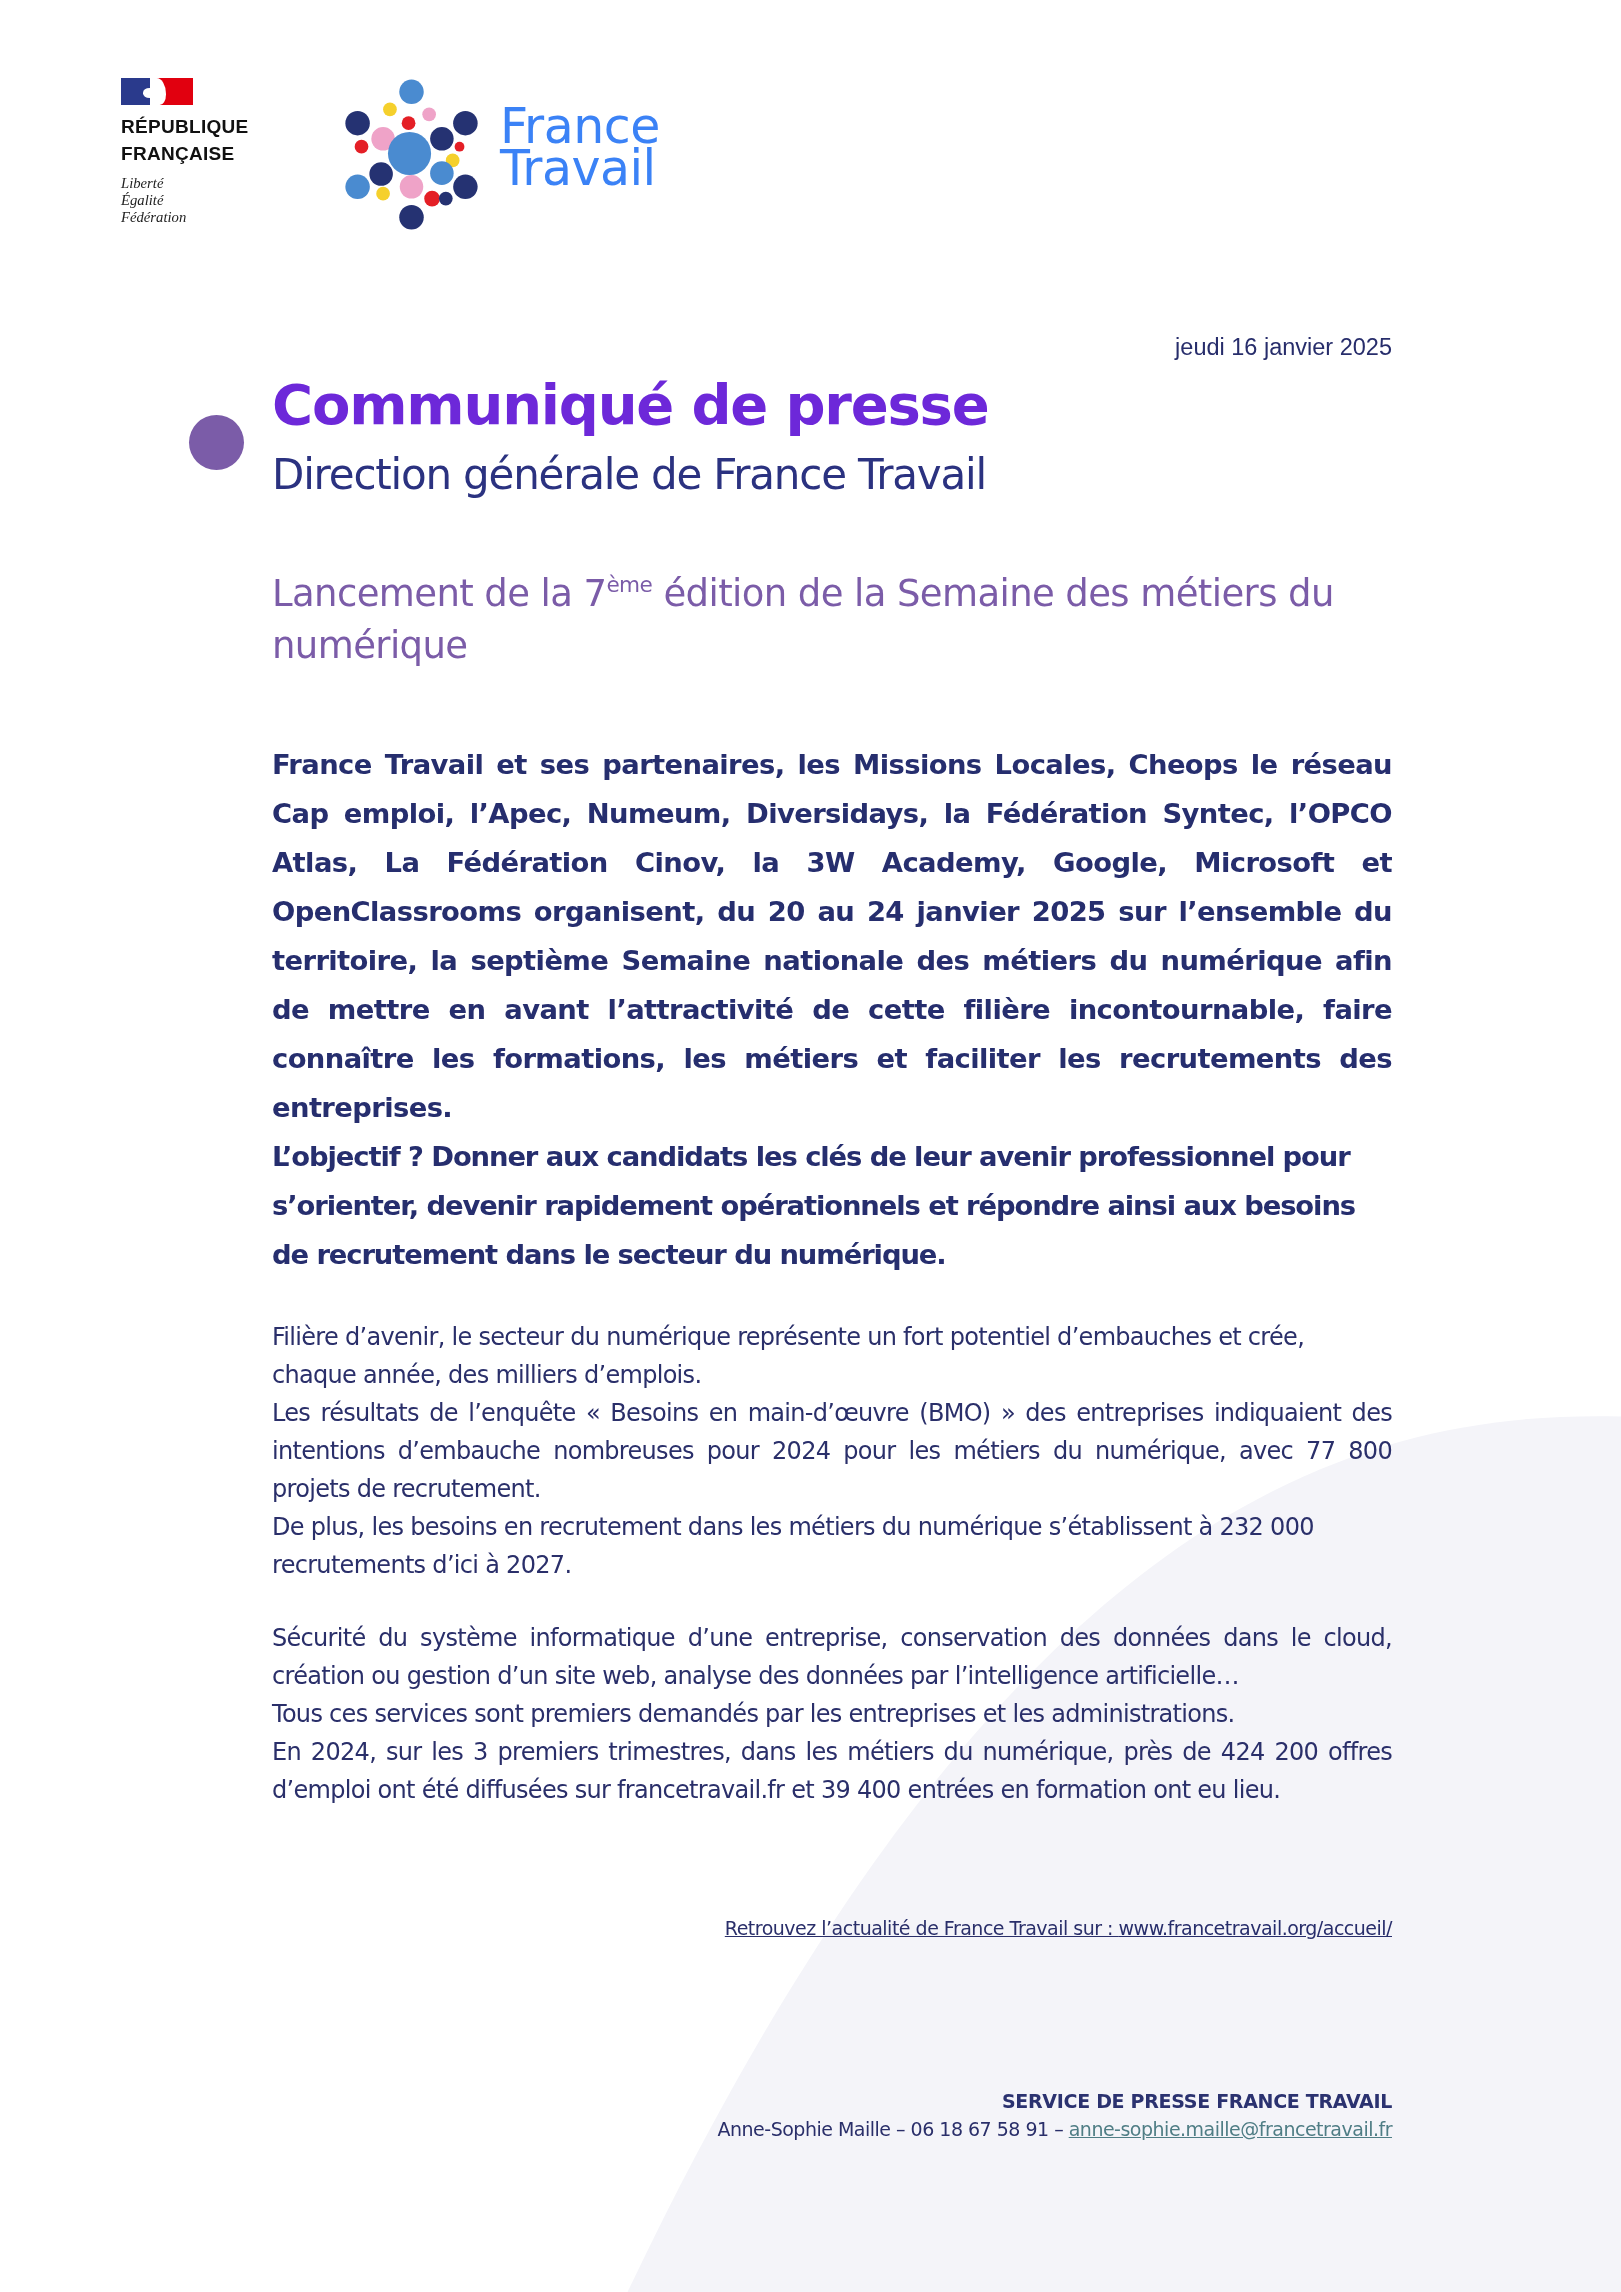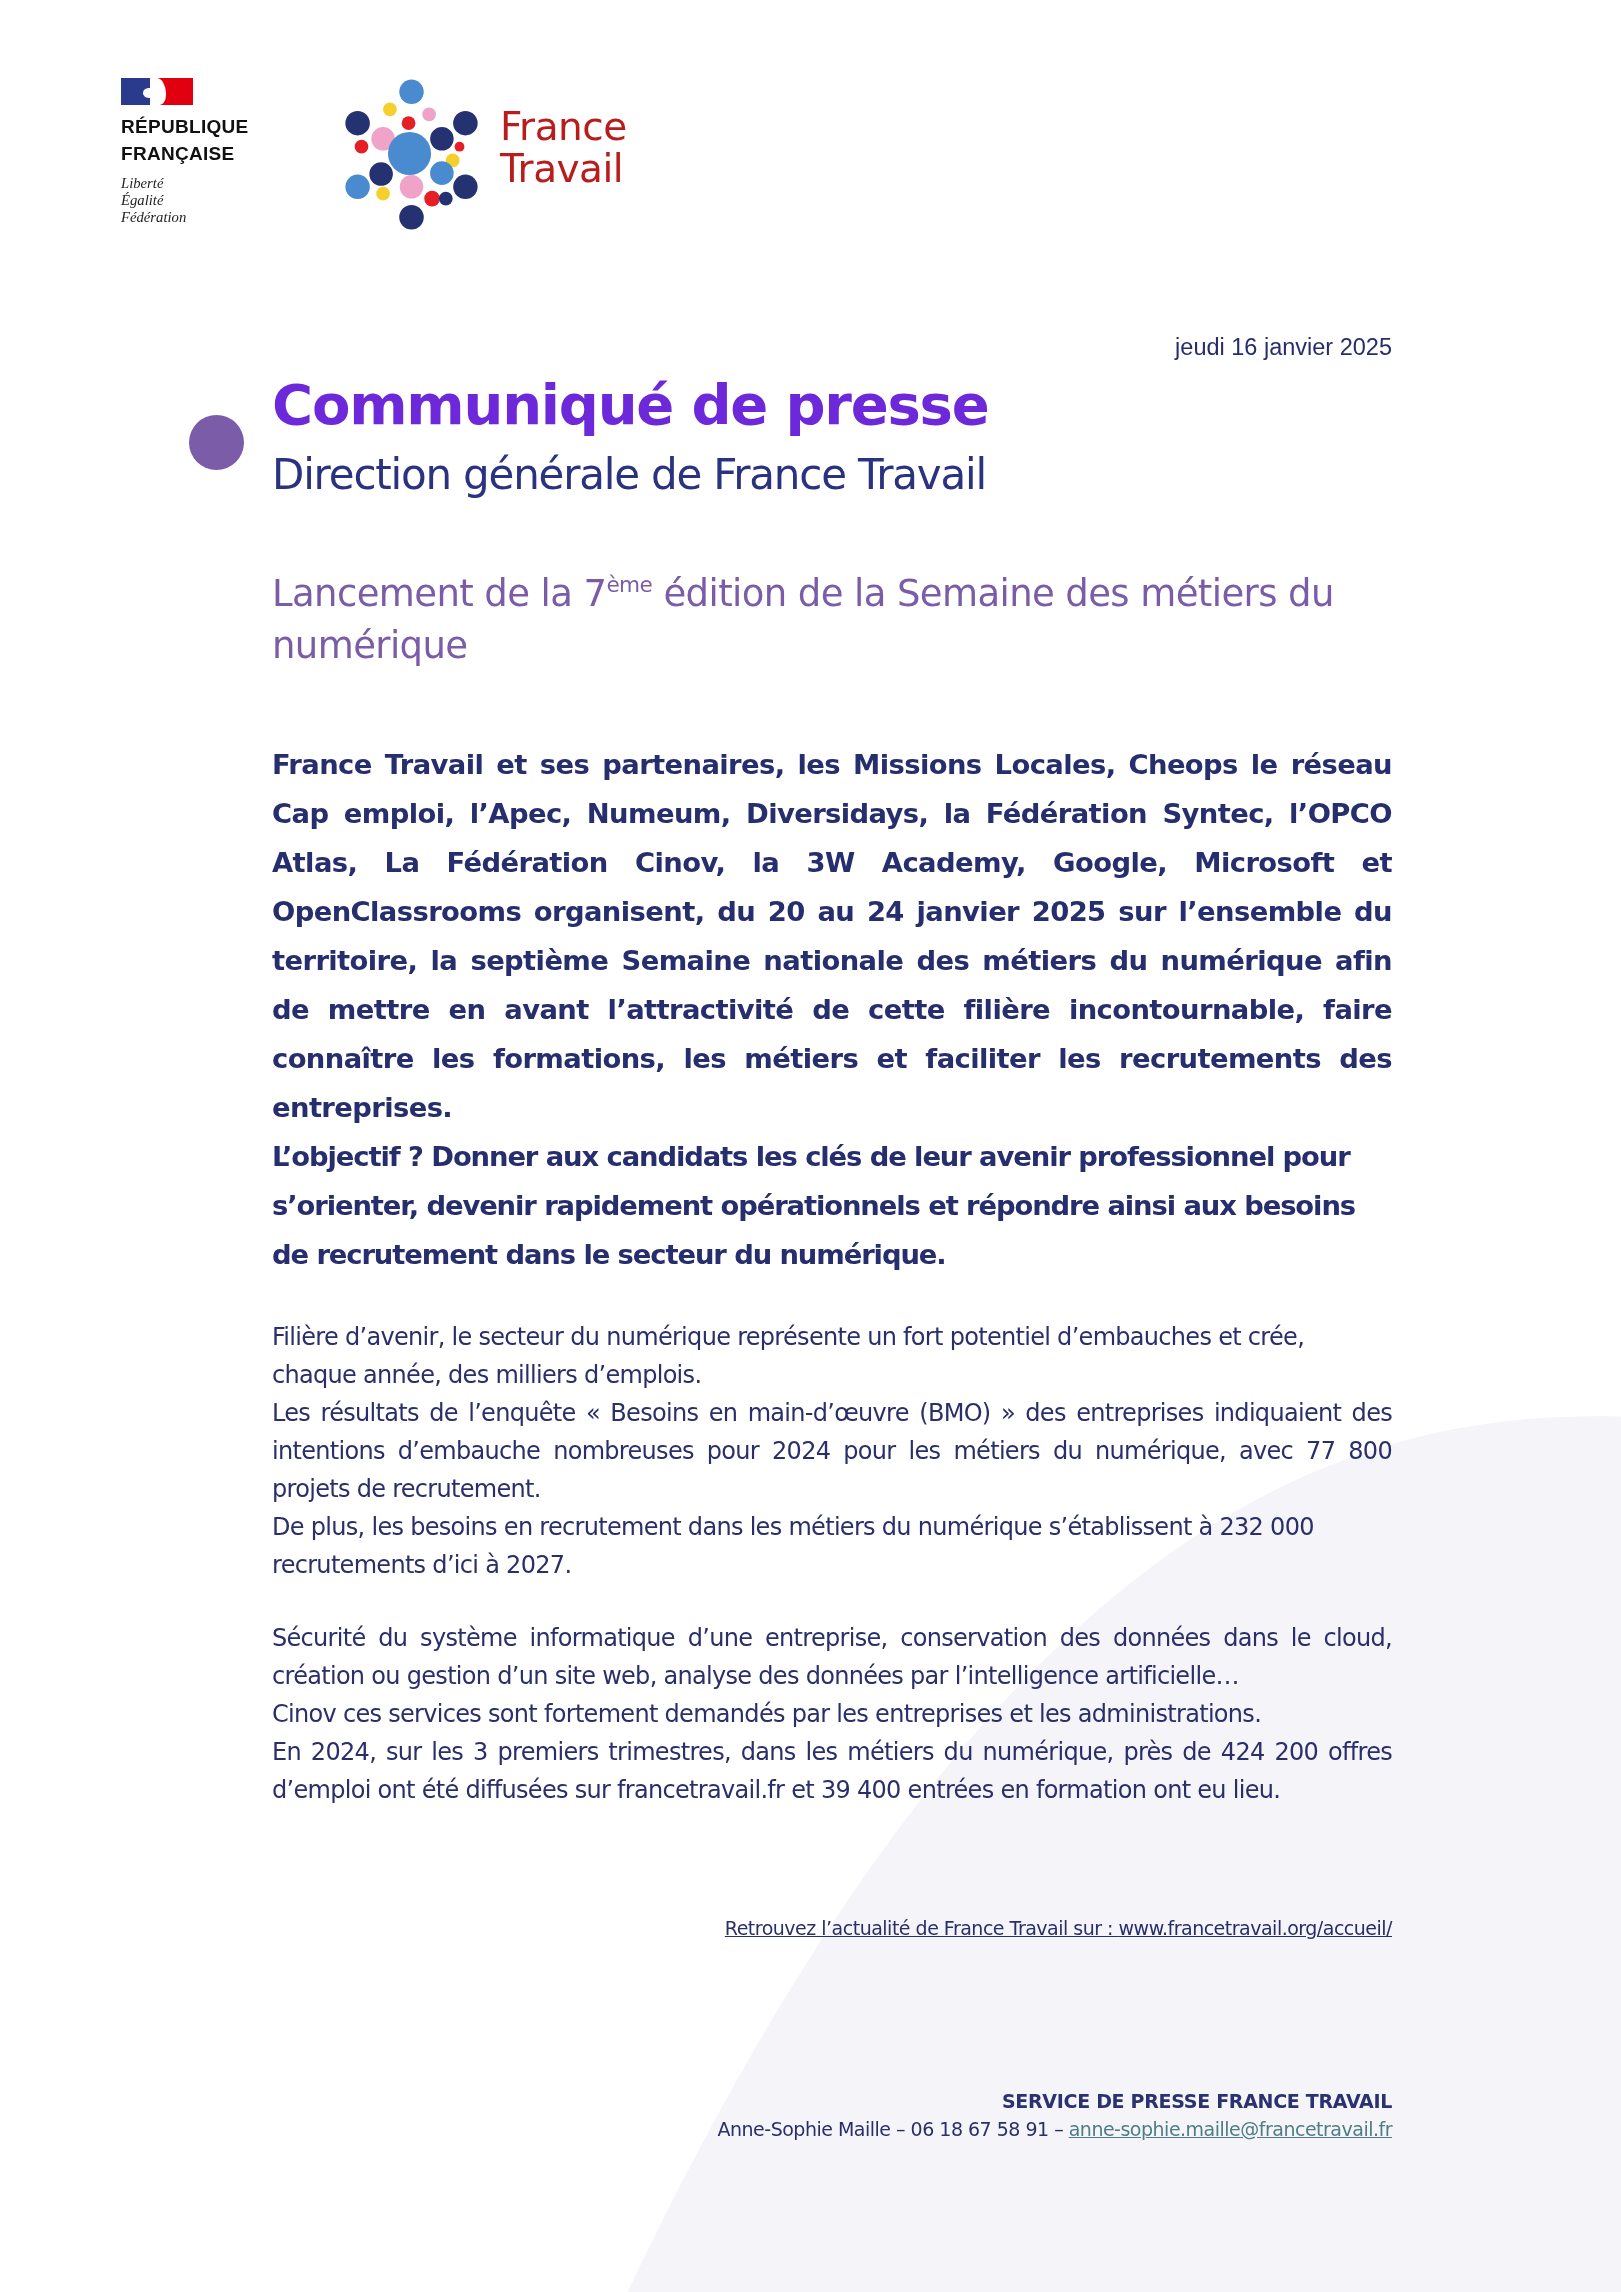--- a/index.html
+++ b/index.html
@@ -17,21 +17,21 @@
   .rf-flag { position: relative; width: 73px; height: 26.5px; display: flex; }
   .rf-flag .blue { width: 36px; height: 26.5px; background: #2a3a8c; }
   .rf-flag .red { width: 36px; height: 26.5px; background: #e1000f; }
   .rf-flag .profile { position: absolute; left: 29px; top: 0; width: 15.7px; height: 26.5px; background: #ffffff; border-radius: 0 60% 40% 0; }
   .rf-flag .profile2 { position: absolute; left: 21.6px; top: 9.8px; width: 13.7px; height: 9.8px; background: #ffffff; border-radius: 50%; }
   .rf-name { margin-top: 9.8px; font-family: "Liberation Sans", sans-serif; font-weight: bold; font-size: 19px; line-height: 26.5px; letter-spacing: 0.3px; color: #111111; }
   .rf-motto { margin-top: 7.8px; font-family: "Liberation Serif", serif; font-style: italic; font-size: 14.7px; line-height: 16.7px; color: #222222; }
 
   
   .ft-dots { left: 338px; top: 74px; width: 147px; height: 162px; }
-  .ft-name { left: 500px; top: 106px; font-family: "DejaVu Sans", sans-serif; font-size: 39px; line-height: 42px; color: #b91c1c; letter-spacing: -0.5px; }
+  .ft-name { left: 500px; top: 106px; font-family: "DejaVu Sans", sans-serif; font-size: 49px; line-height: 42px; color: #3b82f6; letter-spacing: -0.5px; }
 
   .date { left: 1078px; width: 314px; top: 333px; text-align: right; font-size: 23.5px; line-height: 29px; color: #272d6b; }
 
   .bullet { left: 189px; top: 415px; width: 55px; height: 55px; border-radius: 50%; background: #7b5ca8; }
   .title { left: 272px; top: 370px; font-family: "DejaVu Sans", sans-serif; font-weight: bold; font-size: 56px; line-height: 69px; color: #6d28d9; letter-spacing: -1.2px; white-space: nowrap; }
   .subtitle { left: 272px; top: 447px; font-family: "DejaVu Sans", sans-serif; font-size: 42px; line-height: 55px; color: #2b3280; letter-spacing: -1.2px; white-space: nowrap; }
 
   .headline { left: 272px; top: 568px; width: 1127px; font-family: "DejaVu Sans", sans-serif; font-size: 37px; line-height: 52px; color: #7b5ca8; letter-spacing: -0.6px; }
   .headline sup { font-size: 21.6px; vertical-align: 13.7px; line-height: 0; }
 
@@ -119,20 +119,20 @@
 </div>
 
 <div class="abs body body1">
   <p class="last">Filière d’avenir, le secteur du numérique représente un fort potentiel d’embauches et crée, chaque année, des milliers d’emplois.</p>
   <p>Les résultats de l’enquête « Besoins en main-d’œuvre (BMO) » des entreprises indiquaient des intentions d’embauche nombreuses pour 2024 pour les métiers du numérique, avec 77 800 projets de recrutement.</p>
   <p class="last">De plus, les besoins en recrutement dans les métiers du numérique s’établissent à 232 000 recrutements d’ici à 2027.</p>
 </div>
 
 <div class="abs body body2">
   <p>Sécurité du système informatique d’une entreprise, conservation des données dans le cloud, création ou gestion d’un site web, analyse des données par l’intelligence artificielle…</p>
-  <p class="last">Cinov ces services sont fortement demandés par les entreprises et les administrations.</p>
+  <p class="last">Tous ces services sont premiers demandés par les entreprises et les administrations.</p>
   <p>En 2024, sur les 3 premiers trimestres, dans les métiers du numérique, près de 424 200 offres d’emploi ont été diffusées sur francetravail.fr et 39 400 entrées en formation ont eu lieu.</p>
 </div>
 
 <div class="abs footer footer-link-line"><span>Retrouvez l’actualité de France Travail sur : </span><a>www.francetravail.org/accueil/</a></div>
 <div class="abs footer press-title">SERVICE DE PRESSE FRANCE TRAVAIL</div>
 <div class="abs footer press-contact"><span>Anne-Sophie Maille – 06 18 67 58 91 – </span><a>anne-sophie.maille@francetravail.fr</a></div>
 
 
 </body></html>

